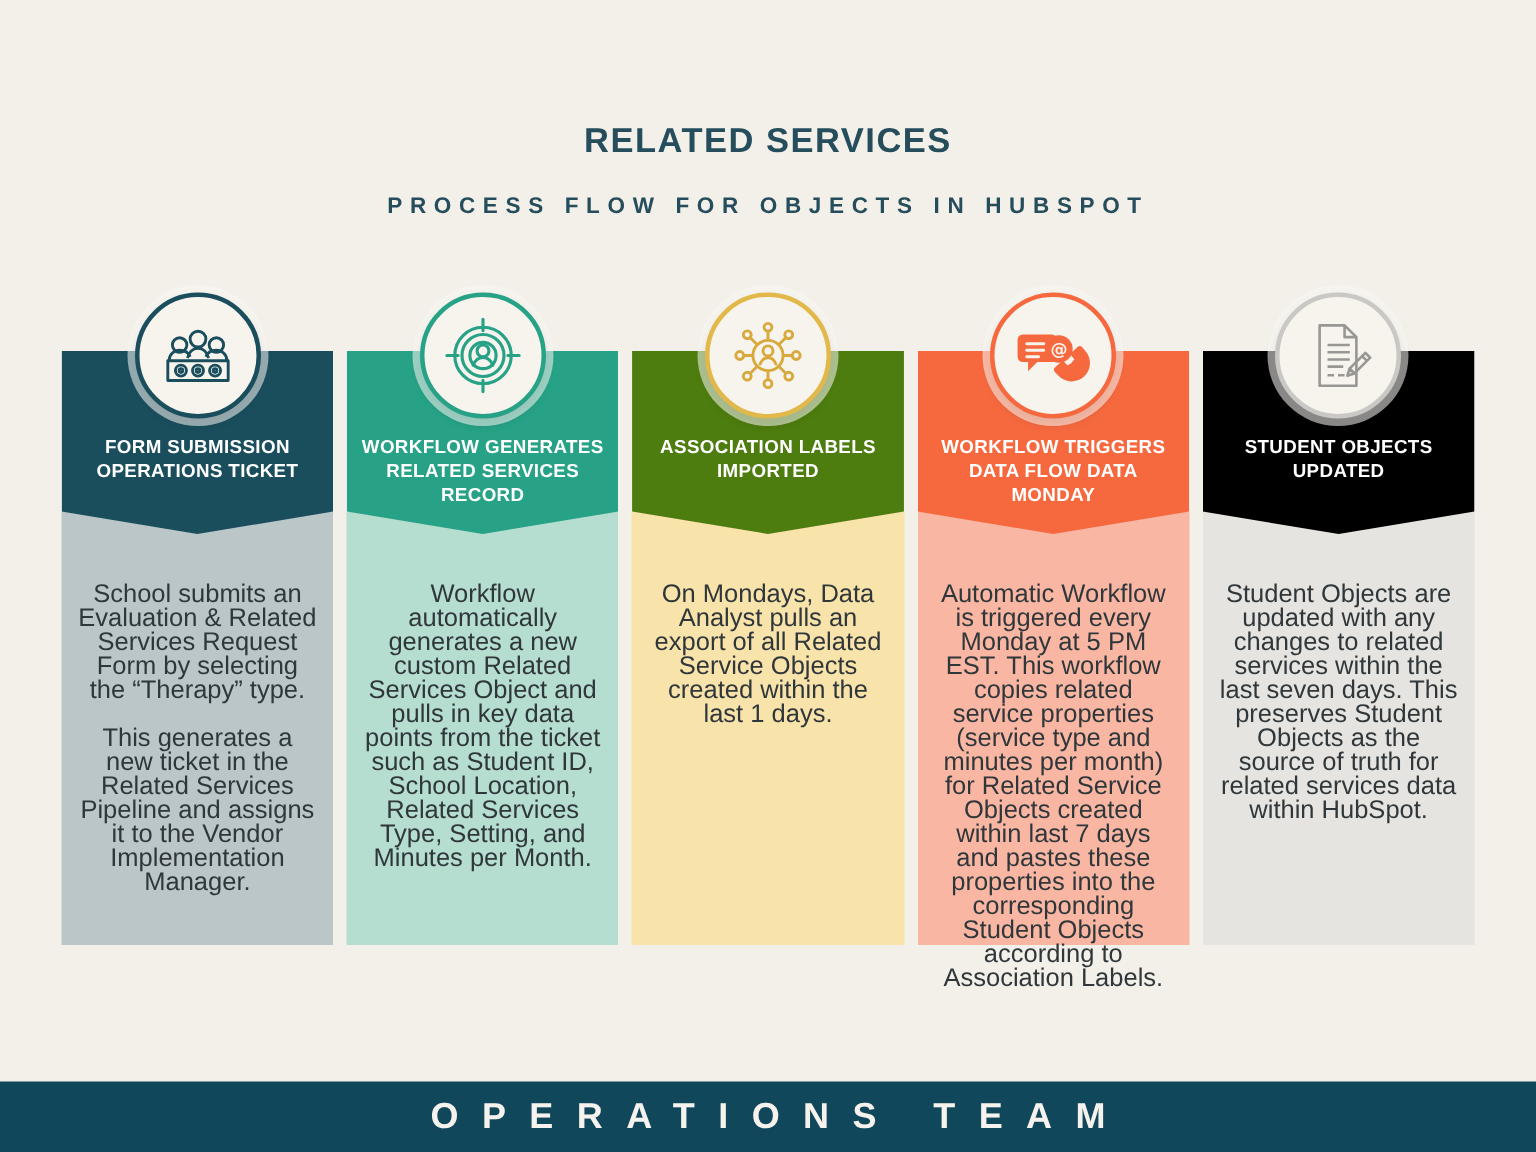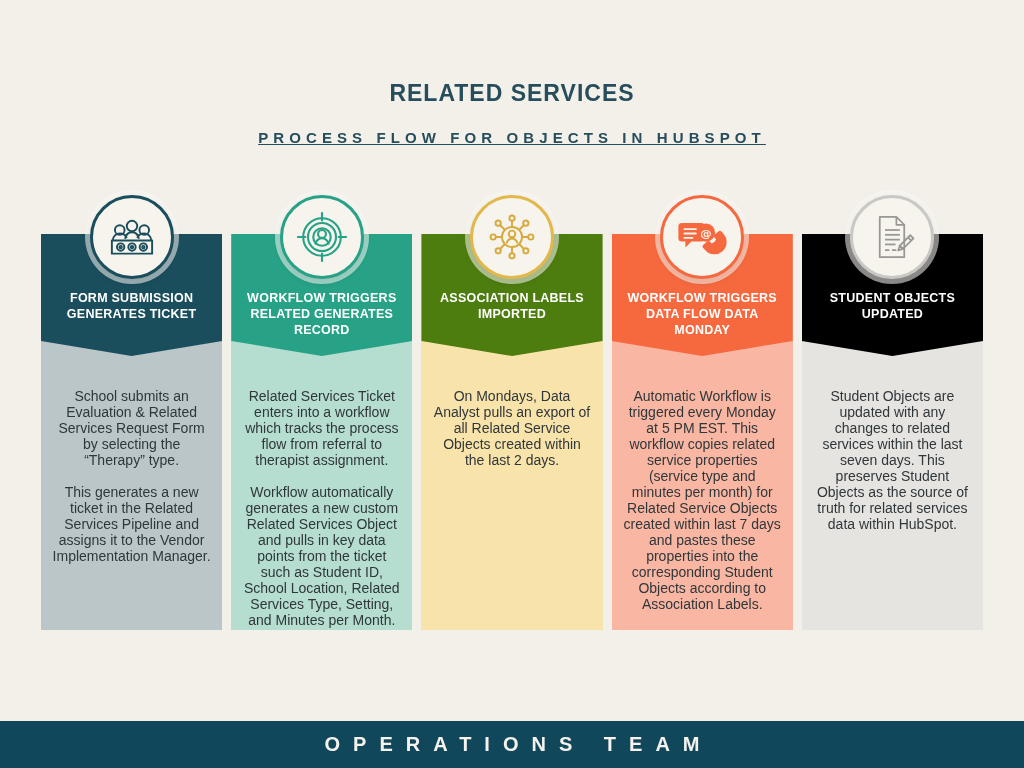--- a/index.html
+++ b/index.html
@@ -14,21 +14,20 @@
     position:absolute;top:80px;left:0;width:100%;
     text-align:center;
     font-size:23px;font-weight:bold;
     letter-spacing:1px;
   }
   .subtitle{
     position:absolute;top:129px;left:0;width:100%;
     text-align:center;
     font-size:15px;font-weight:bold;
     letter-spacing:0.34em;
-    text-decoration:underline;
   }
   .cols{
     position:absolute;top:195px;left:41px;right:41px;
     display:flex;gap:9px;height:435px;
   }
   .col{position:relative;flex:1;}
   .icon-circle{
     position:absolute;top:0;left:50%;transform:translateX(-50%);
     box-sizing:border-box;
     width:84px;height:84px;border-radius:50%;
@@ -50,27 +49,27 @@
     color:#ffffff;
     font-size:12.5px;line-height:16px;font-weight:bold;
     letter-spacing:0.02em;
   }
   .panel{
     position:absolute;top:146px;left:0;right:0;bottom:0;
     z-index:1;
     padding:47px 11px 0;
     box-sizing:border-box;
     text-align:center;
-    font-size:14px;line-height:16px;
+    font-size:17px;line-height:16px;
   }
   .panel p{margin:0 0 16px;}
   .footer{
     position:absolute;left:0;right:0;bottom:0;height:47px;
     display:flex;align-items:center;justify-content:center;
-    font-size:20px;font-weight:bold;
+    font-size:24px;font-weight:bold;
     letter-spacing:0.65em;
     text-indent:0.65em;
   }
 </style>
 </head>
 <body>
 
 <div class="canvas" style="background-color: rgb(243, 240, 234);">
 
   <div class="title" style="color: rgb(38, 77, 92);">RELATED SERVICES</div>
@@ -93,21 +92,21 @@
             <circle cx="19" cy="43.5" r="4.2"></circle>
             <circle cx="32" cy="43.5" r="4.2"></circle>
             <circle cx="45" cy="43.5" r="4.2"></circle>
             <circle cx="19" cy="43.5" r="1.4"></circle>
             <circle cx="32" cy="43.5" r="1.4"></circle>
             <circle cx="45" cy="43.5" r="1.4"></circle>
           </g>
         </svg>
       </div>
       <div class="banner" style="background-color: rgb(26, 78, 93);">
-        <div class="banner-text">FORM SUBMISSION GENERATES TICKET</div>
+        <div class="banner-text">FORM SUBMISSION OPERATIONS TICKET</div>
       </div>
       <div class="panel" style="background-color: rgb(186, 198, 200); color: rgb(48, 55, 58);">
         <p>School submits an Evaluation &amp; Related Services Request Form by selecting the “Therapy” type.</p>
         <p>This generates a new ticket in the Related Services Pipeline and assigns it to the Vendor Implementation Manager.</p>
       </div>
     </div>
 
     <div class="col">
       <div class="icon-circle" style="border-color: rgb(39, 162, 134); color: rgb(39, 162, 134);">
         <svg viewBox="0 0 64 64" aria-hidden="true">
@@ -118,24 +117,23 @@
             <line x1="32" y1="4.5" x2="32" y2="13"></line>
             <line x1="32" y1="51" x2="32" y2="59.5"></line>
             <line x1="4.5" y1="32" x2="13" y2="32"></line>
             <line x1="51" y1="32" x2="59.5" y2="32"></line>
             <circle cx="32" cy="28.5" r="4.5"></circle>
             <path d="M24.5 39.5 c1.5-4 4.2-6 7.5-6 s6 2 7.5 6"></path>
           </g>
         </svg>
       </div>
       <div class="banner" style="background-color: rgb(39, 162, 134);">
-        <div class="banner-text">WORKFLOW TRIGGERS RELATED GENERATES RECORD</div>
+        <div class="banner-text">WORKFLOW GENERATES RELATED SERVICES RECORD</div>
       </div>
       <div class="panel" style="background-color: rgb(181, 221, 208); color: rgb(48, 55, 58);">
-        <p>Related Services Ticket enters into a workflow which tracks the process flow from referral to therapist assignment.</p>
         <p>Workflow automatically generates a new custom Related Services Object and pulls in key data points from the ticket such as Student ID, School Location, Related Services Type, Setting, and Minutes per Month.</p>
       </div>
     </div>
 
     <div class="col">
       <div class="icon-circle" style="border-color: rgb(227, 184, 74); color: rgb(216, 169, 60);">
         <svg viewBox="0 0 64 64" aria-hidden="true">
           <g fill="none" stroke="currentColor" stroke-width="2.2" stroke-linecap="round">
             <circle cx="32" cy="32" r="11.5"></circle>
             <circle cx="32" cy="28.5" r="3.8"></circle>
@@ -156,21 +154,21 @@
             <circle cx="16.2" cy="16.2" r="3"></circle>
             <circle cx="47.8" cy="16.2" r="3"></circle>
             <circle cx="16.2" cy="47.8" r="3"></circle>
           </g>
         </svg>
       </div>
       <div class="banner" style="background-color: #4d7c0f;">
         <div class="banner-text">ASSOCIATION LABELS IMPORTED</div>
       </div>
       <div class="panel" style="background-color: rgb(248, 227, 171); color: rgb(48, 55, 58);">
-        <p>On Mondays, Data Analyst pulls an export of all Related Service Objects created within the last 2 days.</p>
+        <p>On Mondays, Data Analyst pulls an export of all Related Service Objects created within the last 1 days.</p>
       </div>
     </div>
 
     <div class="col">
       <div class="icon-circle" style="border-color: rgb(246, 105, 63); color: rgb(246, 105, 63);">
         <svg viewBox="0 0 64 64" aria-hidden="true">
           <path fill="currentColor" d="M9 16 h22 a4 4 0 0 1 4 4 v13 a4 4 0 0 1 -4 4 h-11 l-7 7 v-7 h-4 a4 4 0 0 1 -4 -4 v-13 a4 4 0 0 1 4 -4 z"></path>
           <g stroke="#f7f4ee" stroke-width="2.2" stroke-linecap="round">
             <line x1="12" y1="23" x2="25" y2="23"></line>
             <line x1="12" y1="28" x2="25" y2="28"></line>

